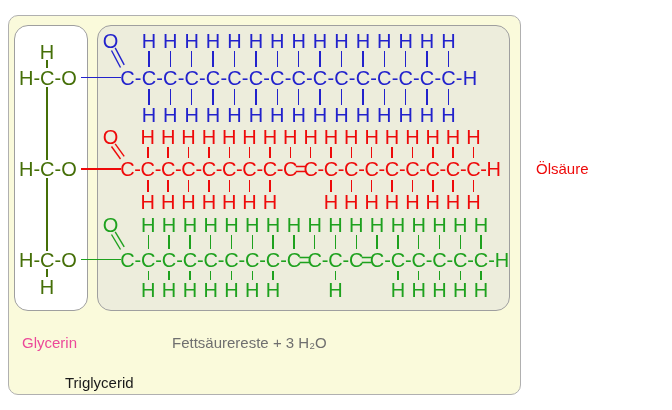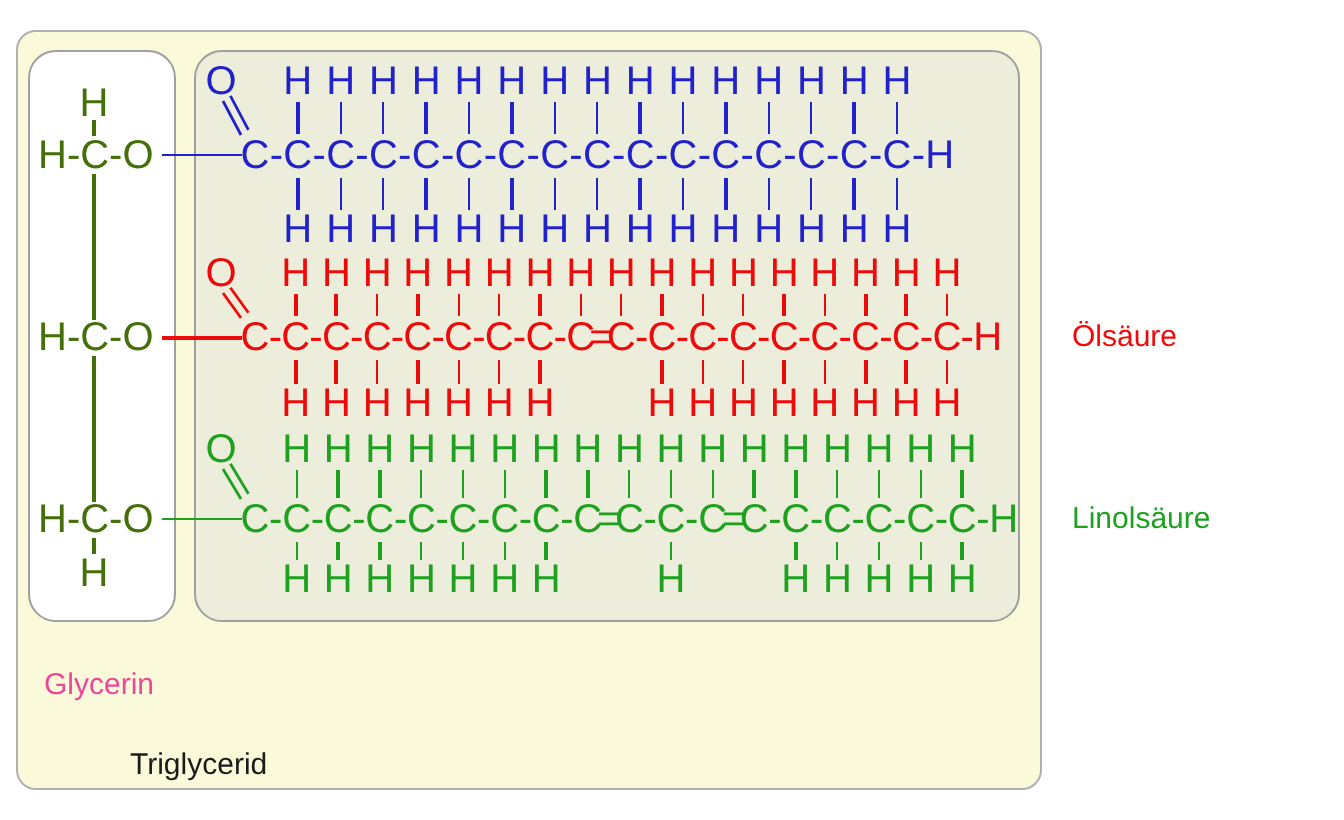--- a/index.html
+++ b/index.html
@@ -352,17 +352,17 @@
         <div class="atom" style="left: 491.5px; top: 259.5px; color: rgb(30, 161, 30);">-</div>
         <div class="atom" style="left: 481.1px; top: 224.5px; color: rgb(30, 161, 30);">H</div>
         <div class="tick" style="left: 480.35px; top: 234.5px; height: 14px; background: rgb(30, 161, 30);"></div>
         <div class="atom" style="left: 481.1px; top: 289.5px; color: rgb(30, 161, 30);">H</div>
         <div class="tick" style="left: 480.35px; top: 270.5px; height: 9px; background: rgb(30, 161, 30);"></div>
         <div class="atom" style="left: 501.9px; top: 259.5px; color: rgb(30, 161, 30);">H</div>
       </div>
     </div>
 
   <div class="side-label" style="color: rgb(238, 10, 10); top: 160px;">Ölsäure</div>
-  <div class="side-label" style="color: rgb(30, 161, 30); top: 250.5px;">Linolsäure</div>
 
   <div class="caption" id="caption-glycerin" style="left: 22px; top: 335px; color: #ec4899;">Glycerin</div>
+  <div class="caption" id="caption-fatty" style="left: 172px; top: 335px;">Fettsäurereste + 3 H₂O</div>
   <div class="caption" id="caption-triglycerid" style="left: 65px; top: 375px;">Triglycerid</div>
 </div>
 
 </body></html>

